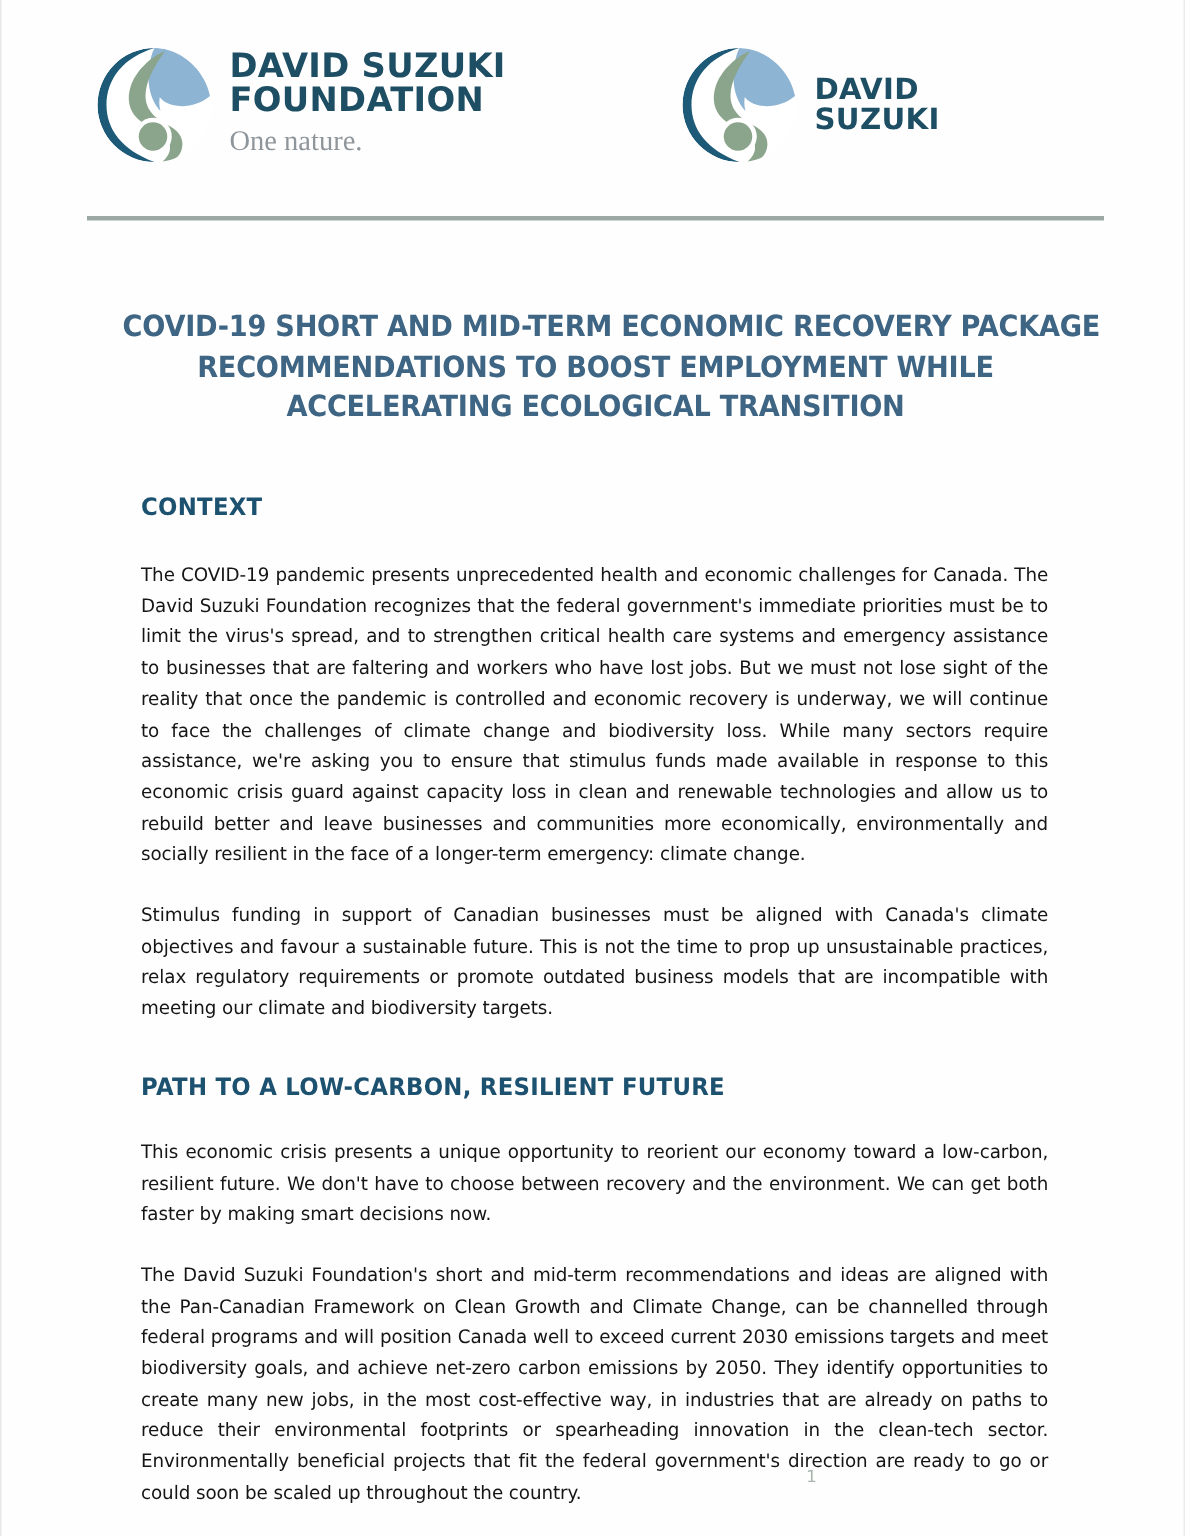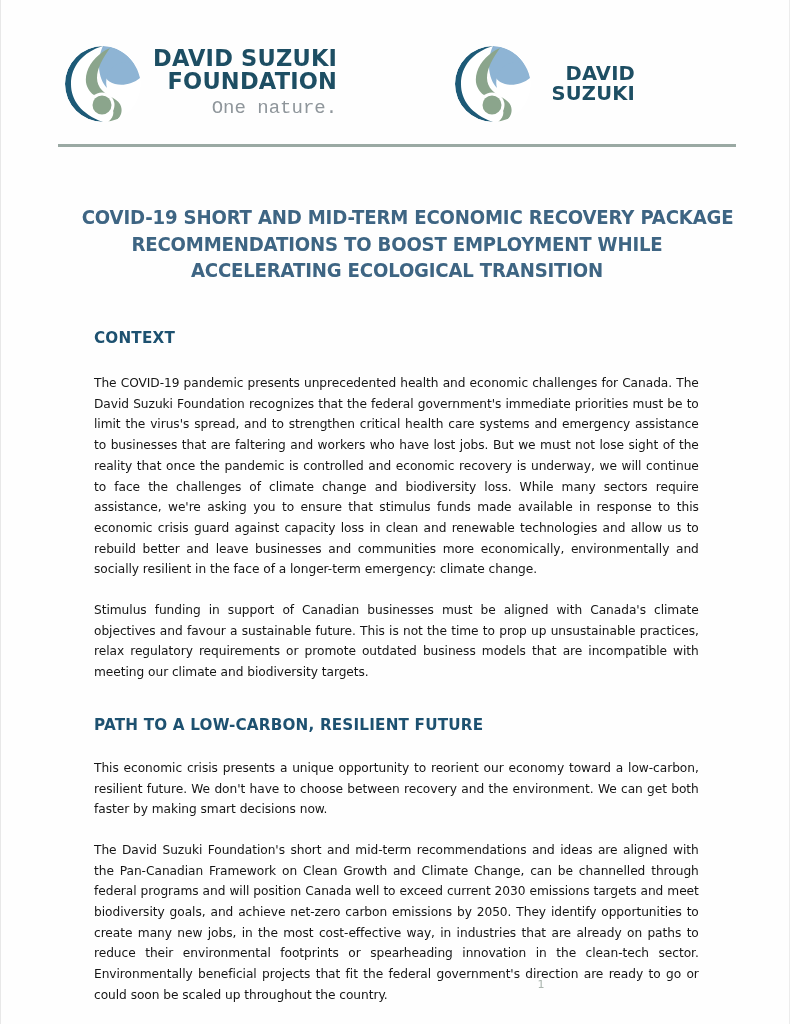--- a/index.html
+++ b/index.html
@@ -21,24 +21,23 @@
     height: 1024px;
     background: #fefefe;
     box-sizing: border-box;
     border-left: 1px solid #e8e8e8;
     border-right: 1px solid #ececec;
   }
 
   
   .header {
     position: absolute;
-    left: 0; top: 18px;
+    left: 0; top: 4px;
     width: 634px;
     height: 140px;
-    text-align: right;
   }
   .logo-block {
     position: absolute;
     display: flex;
     align-items: center;
   }
   .logo-en { left: 62px; top: 26px; }
   .logo-fr { left: 452px; top: 26px; }
 
   .logo-mark {
@@ -55,21 +54,21 @@
   }
   .wordmark {
     font-family: "DejaVu Sans", sans-serif;
     font-weight: bold;
     color: #1d4e63;
     letter-spacing: 0.2px;
   }
   .logo-en .wordmark { font-size: 22.5px; line-height: 23px; }
   .logo-fr .wordmark { font-size: 19.5px; line-height: 20px; }
   .tagline {
-    font-family: Liberation Mono, monospace;
+    font-family: Liberation Serif, serif;
     color: #8f969b;
     font-weight: normal;
   }
   .logo-en .tagline { font-size: 19px; line-height: 25px; padding-top: 3px; }
   .logo-fr .tagline { font-size: 18px; line-height: 24px; padding-top: 3px; }
 
   .rule {
     position: absolute;
     left: 57px;
     top: 144px;

